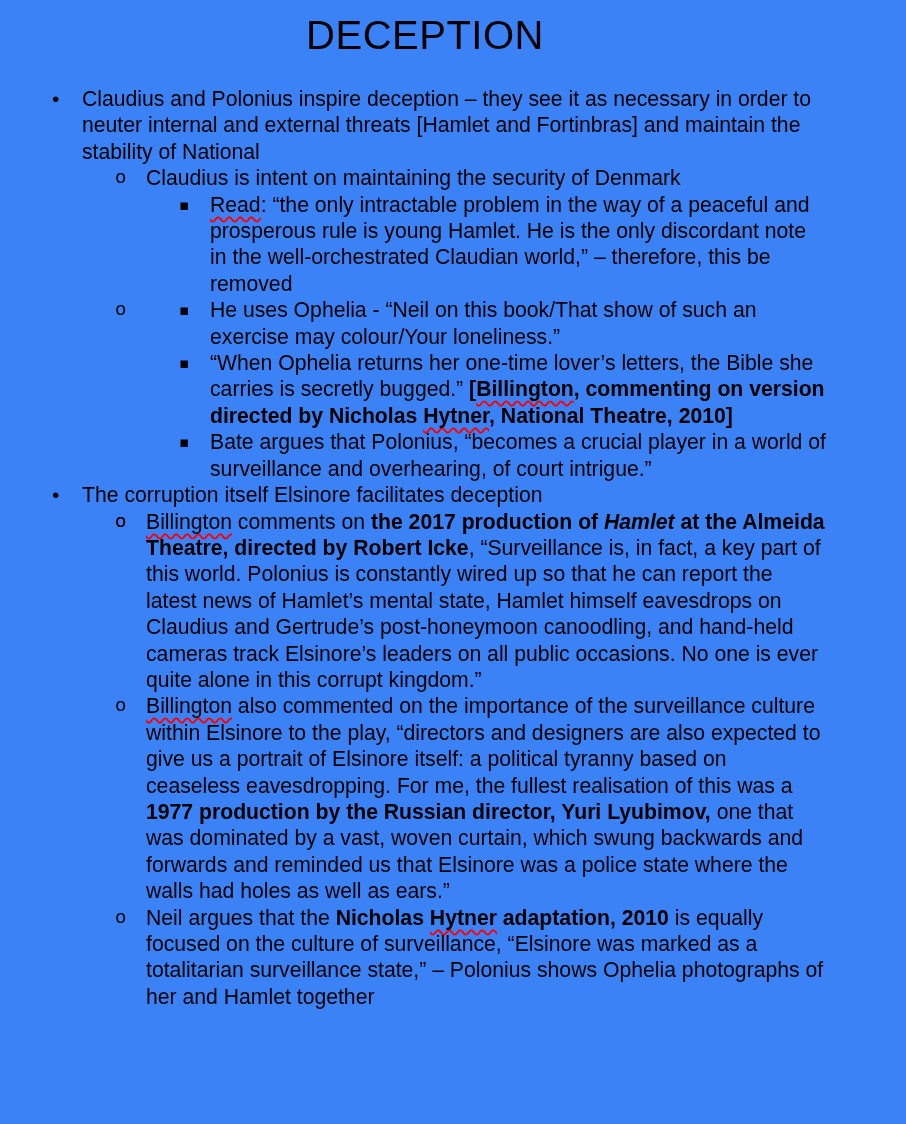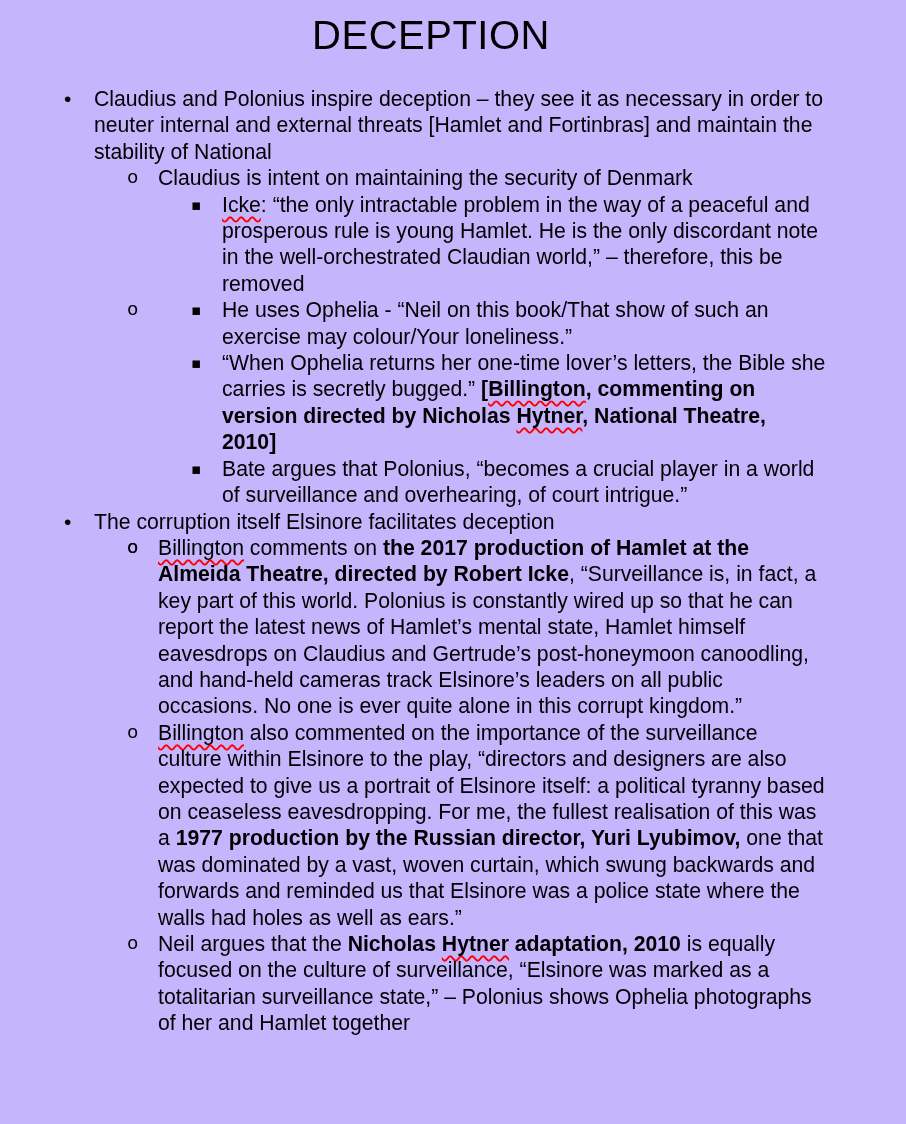--- a/index.html
+++ b/index.html
@@ -1,25 +1,24 @@
 <!DOCTYPE html>
 <html><head>
 <meta charset="utf-8">
 <style>
   html, body { margin: 0; padding: 0; background: #ffffff; }
   .page {
     position: relative;
     width: 906px;
     height: 1124px;
-    background: #c4b5fd;
+    background: #3b82f6;
     overflow: hidden;
     font-family: "Liberation Sans", sans-serif;
     color: #000000;
     box-sizing: border-box;
-    padding-left: 12px;
   }
   .title {
     font-size: 40px;
     font-weight: 400;
     line-height: 46px;
     text-align: center;
     margin: 12px 0 28px 0;
     transform: translateX(-28px);
     letter-spacing: 0.5px;
   }
@@ -33,38 +32,38 @@
   .lvl2 { padding-left: 146px; }
   .lvl3 { padding-left: 210px; }
   .bullet { position: absolute; top: 0; }
   .lvl1 .bullet { left: 52px;  }
   .lvl2 .bullet { left: 115px; }
   .lvl3 .bullet { left: 179px; }
   .b1 { font-size: 21px; }
   .b2 { font-family: "Liberation Mono", monospace; font-size: 19px; }
   .b3 { font-family: "DejaVu Sans", sans-serif; font-size: 15px; }
   .run.bold { font-weight: 700; }
-  .run.italic { }
+  .run.italic { font-style: italic; }
   .run.squiggle {
     text-decoration-line: underline;
     text-decoration-style: wavy;
     text-decoration-thickness: 2px;
     text-underline-offset: 4px;
     text-decoration-skip-ink: none;
   }
 </style>
 </head>
 <body>
 
 <div class="page">
   <h1 class="title">DECEPTION</h1>
   <div class="content" id="doc-body">
       <div class="item lvl1"><span class="bullet b1">•</span><span class="text"><span class="run">Claudius and Polonius inspire deception – they see it as necessary in order to neuter internal and external threats [Hamlet and Fortinbras] and maintain the stability of National</span></span></div>
       <div class="item lvl2"><span class="bullet b2">o</span><span class="text"><span class="run">Claudius is intent on maintaining the security of Denmark</span></span></div>
-      <div class="item lvl3"><span class="bullet b3">▪</span><span class="text"><span class="run squiggle" style="text-decoration-color: rgb(255, 0, 0);">Icke</span><span class="run">: “the only intractable problem in the way of a peaceful and prosperous rule is young Hamlet. He is the only discordant note in the well-orchestrated Claudian world,” – therefore, this be removed</span></span></div>
+      <div class="item lvl3"><span class="bullet b3">▪</span><span class="text"><span class="run squiggle" style="text-decoration-color: rgb(255, 0, 0);">Read</span><span class="run">: “the only intractable problem in the way of a peaceful and prosperous rule is young Hamlet. He is the only discordant note in the well-orchestrated Claudian world,” – therefore, this be removed</span></span></div>
       <div class="item lvl2"><span class="bullet b2">o</span></div>
       <div class="item lvl3"><span class="bullet b3">▪</span><span class="text"><span class="run">He uses Ophelia - “Neil on this book/That show of such an exercise may colour/Your loneliness.”</span></span></div>
       <div class="item lvl3"><span class="bullet b3">▪</span><span class="text"><span class="run">“When Ophelia returns her one-time lover’s letters, the Bible she carries is secretly bugged.” </span><span class="run bold">[</span><span class="run bold squiggle" style="text-decoration-color: rgb(255, 0, 0);">Billington</span><span class="run bold">, commenting on version directed by Nicholas </span><span class="run bold squiggle" style="text-decoration-color: rgb(255, 0, 0);">Hytner</span><span class="run bold">, National Theatre, 2010]</span></span></div>
       <div class="item lvl3"><span class="bullet b3">▪</span><span class="text"><span class="run">Bate argues that Polonius, “becomes a crucial player in a world of surveillance and overhearing, of court intrigue.”</span></span></div>
       <div class="item lvl1"><span class="bullet b1">•</span><span class="text"><span class="run">The corruption itself Elsinore facilitates deception</span></span></div>
       <div class="item lvl2"><span class="bullet b2">o</span></div>
       <div class="item lvl2"><span class="bullet b2">o</span><span class="text"><span class="run squiggle" style="text-decoration-color: rgb(255, 0, 0);">Billington</span><span class="run"> comments on </span><span class="run bold">the 2017 production of </span><span class="run bold italic">Hamlet</span><span class="run bold"> at the Almeida Theatre, directed by Robert Icke</span><span class="run">, “Surveillance is, in fact, a key part of this world. Polonius is constantly wired up so that he can report the latest news of Hamlet’s mental state, Hamlet himself eavesdrops on Claudius and Gertrude’s post-honeymoon canoodling, and hand-held cameras track Elsinore’s leaders on all public occasions. No one is ever quite alone in this corrupt kingdom.”</span></span></div>
       <div class="item lvl2"><span class="bullet b2">o</span><span class="text"><span class="run squiggle" style="text-decoration-color: rgb(255, 0, 0);">Billington</span><span class="run"> also commented on the importance of the surveillance culture within Elsinore to the play, “directors and designers are also expected to give us a portrait of Elsinore itself: a political tyranny based on ceaseless eavesdropping. For me, the fullest realisation of this was a </span><span class="run bold">1977 production by the Russian director, Yuri Lyubimov,</span><span class="run"> one that was dominated by a vast, woven curtain, which swung backwards and forwards and reminded us that Elsinore was a police state where the walls had holes as well as ears.”</span></span></div>
       <div class="item lvl2"><span class="bullet b2">o</span><span class="text"><span class="run">Neil argues that the </span><span class="run bold">Nicholas </span><span class="run bold squiggle" style="text-decoration-color: rgb(255, 0, 0);">Hytner</span><span class="run bold"> adaptation, 2010</span><span class="run"> is equally focused on the culture of surveillance, “Elsinore was marked as a totalitarian surveillance state,” – Polonius shows Ophelia photographs of her and Hamlet together</span></span></div>
     </div>

